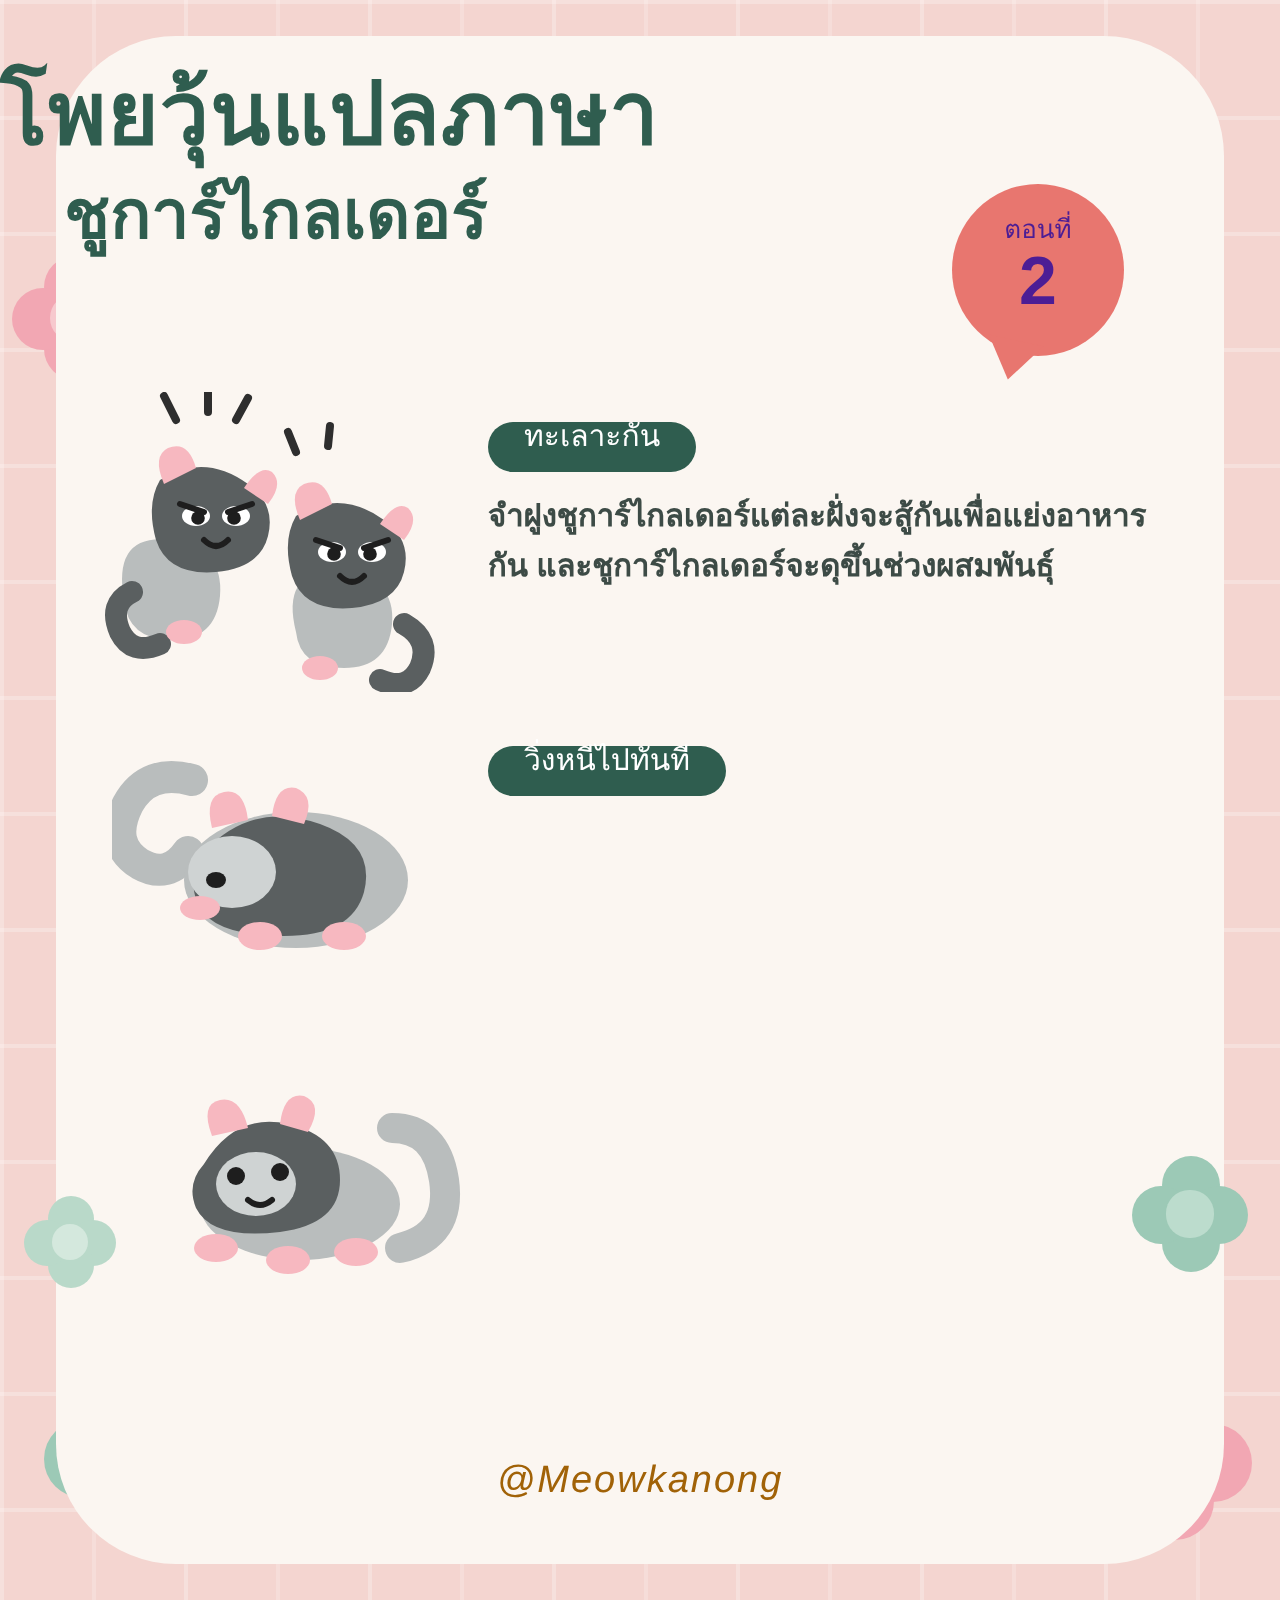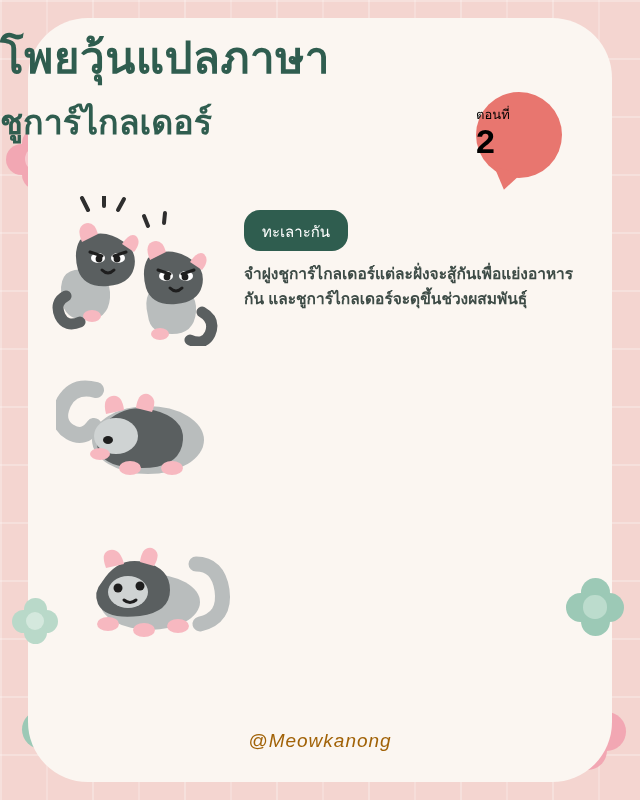--- a/index.html
+++ b/index.html
@@ -83,33 +83,35 @@
     font-weight: bold;
     color: #2f5d4f;
     letter-spacing: 0.5px;
     line-height: 1.1;
   }
   .title-line2 {
     font-size: 34px;
     font-weight: bold;
     color: #2f5d4f;
     line-height: 1.2;
-    margin-top: 20px;
+    margin-top: 6px;
     padding-right: 70px;
+    padding-left: 32px;
   }
 
   .badge {
     position: absolute;
     right: 78px;
     top: 92px;
     width: 86px;
     height: 86px;
     background: #e8766f;
     border-radius: 50%;
-    color: #000000;
+    color: #4c1d95;
+    text-align: center;
     z-index: 6;
   }
   .badge:after {
     content: "";
     position: absolute;
     left: 16px;
     bottom: -12px;
     width: 0;
     height: 0;
     border-left: 14px solid transparent;
@@ -139,24 +141,23 @@
   }
   .s1 { top: 210px; }
   .s2 { top: 372px; }
   .s3 { top: 520px; }
 
   .tag {
     display: inline-block;
     background: #2f5d4f;
     color: #ffffff;
     font-size: 15px;
-    padding: 16px 18px 8px 18px;
+    padding: 0 18px 8px 18px;
     border-radius: 16px;
     line-height: 1.1;
-    font-family: Liberation Mono, monospace;
   }
   .body-text {
     margin-top: 10px;
     font-size: 15.5px;
     color: #3d4b46;
     line-height: 1.65;
     width: 330px;
     font-weight: bold;
   }
 
@@ -308,17 +309,18 @@
       <ellipse cx="116" cy="98" rx="11" ry="7" fill="#f7b8c0"></ellipse>
     </svg>
   </div>
 
   <div class="section s1">
     <div class="tag">ทะเลาะกัน</div>
     <div class="body-text">จำฝูงชูการ์ไกลเดอร์แต่ละฝั่งจะสู้กันเพื่อแย่งอาหารกัน และชูการ์ไกลเดอร์จะดุขึ้นช่วงผสมพันธุ์</div>
   </div>
 
   <div class="section s2">
+    <div class="tag">วิ่งหนีไปทันที</div>
   </div>
 
 
   <div class="watermark">@Meowkanong</div>
 </div>
 
 </body></html>

